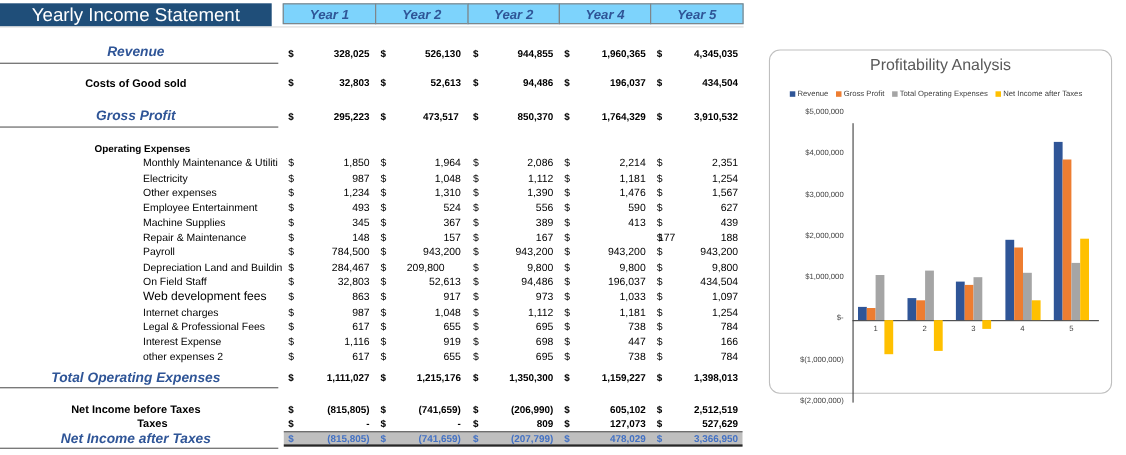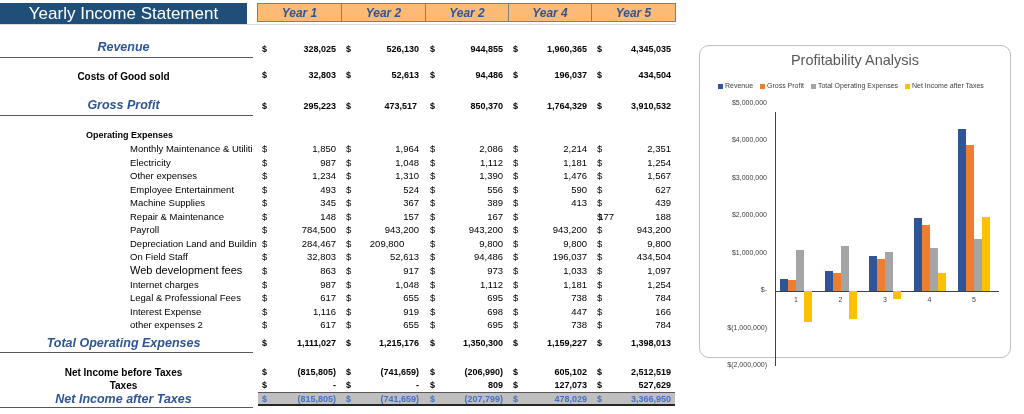--- a/index.html
+++ b/index.html
@@ -1,19 +1,19 @@
 <!DOCTYPE html>
 <html><head>
 <meta charset="utf-8">
 <style>
   html, body { margin:0; padding:0; background:#ffffff; }
   body { width:1024px; height:414px; position:relative; overflow:hidden; font-family:"Liberation Sans", sans-serif; color:#000; }
   .abs { position:absolute; }
   .title-bar { left:0; top:3px; width:247px; height:21px; background:#1f4e79; color:#fff; font-size:17px; line-height:21px; text-align:center; }
-  .year-hdr { top:3px; height:19px; background:#fdba74; border:1px solid #7f7f7f; color:#2f5597; font-style:italic; font-weight:bold; font-size:12px; line-height:19px; text-align:center; box-sizing:border-box; }
+  .year-hdr { top:3px; height:19px; background:#7dd3fc; border:1px solid #7f7f7f; color:#2f5597; font-style:italic; font-weight:bold; font-size:12px; line-height:19px; text-align:center; box-sizing:border-box; }
   .hdr-rule { left:0; top:24px; width:676px; height:1px; background:#d9d9d9; }
   .main-label { color:#2f5597; font-style:italic; font-weight:bold; font-size:12.5px; text-align:center; }
   .bold-label { font-weight:bold; font-size:10px; text-align:center; }
   .exp-label { font-size:9.5px; left:130px; }
   .underline { height:1px; background:#595959; }
   .dollar { font-size:9.5px; width:10px; }
   .num { font-size:9.5px; text-align:right; width:64px; }
   .bold { font-weight:bold; font-size:9px; }
   .net-band { left:258px; top:392px; width:417px; height:14px; background:#bfbfbf; border-top:1px solid #595959; border-bottom:2px solid #262626; box-sizing:border-box; }
   .net-band-text { color:#4472c4; }
@@ -245,21 +245,21 @@
     <div class="abs dollar bold " style="left:262px;top:367px;">$</div>
     <div class="abs num bold " style="left:272px;top:367px;">(815,805)</div>
     <div class="abs dollar bold " style="left:346px;top:367px;">$</div>
     <div class="abs num bold " style="left:355px;top:367px;">(741,659)</div>
     <div class="abs dollar bold " style="left:430px;top:367px;">$</div>
     <div class="abs num bold " style="left:439px;top:367px;">(206,990)</div>
     <div class="abs dollar bold " style="left:513px;top:367px;">$</div>
     <div class="abs num bold " style="left:523px;top:367px;">605,102</div>
     <div class="abs dollar bold " style="left:597px;top:367px;">$</div>
     <div class="abs num bold " style="left:607px;top:367px;">2,512,519</div>
-    <div class="abs bold-label" style="left:0;top:380px;width:247px;">Taxes</div>
+    <div class="abs bold-label" style="left:15px;top:380px;width:247px;">Taxes</div>
     <div class="abs dollar bold " style="left:262px;top:380px;">$</div>
     <div class="abs num bold " style="left:272px;top:380px;">-</div>
     <div class="abs dollar bold " style="left:346px;top:380px;">$</div>
     <div class="abs num bold " style="left:355px;top:380px;">-</div>
     <div class="abs dollar bold " style="left:430px;top:380px;">$</div>
     <div class="abs num bold " style="left:439px;top:380px;">809</div>
     <div class="abs dollar bold " style="left:513px;top:380px;">$</div>
     <div class="abs num bold " style="left:523px;top:380px;">127,073</div>
     <div class="abs dollar bold " style="left:597px;top:380px;">$</div>
     <div class="abs num bold " style="left:607px;top:380px;">527,629</div>

